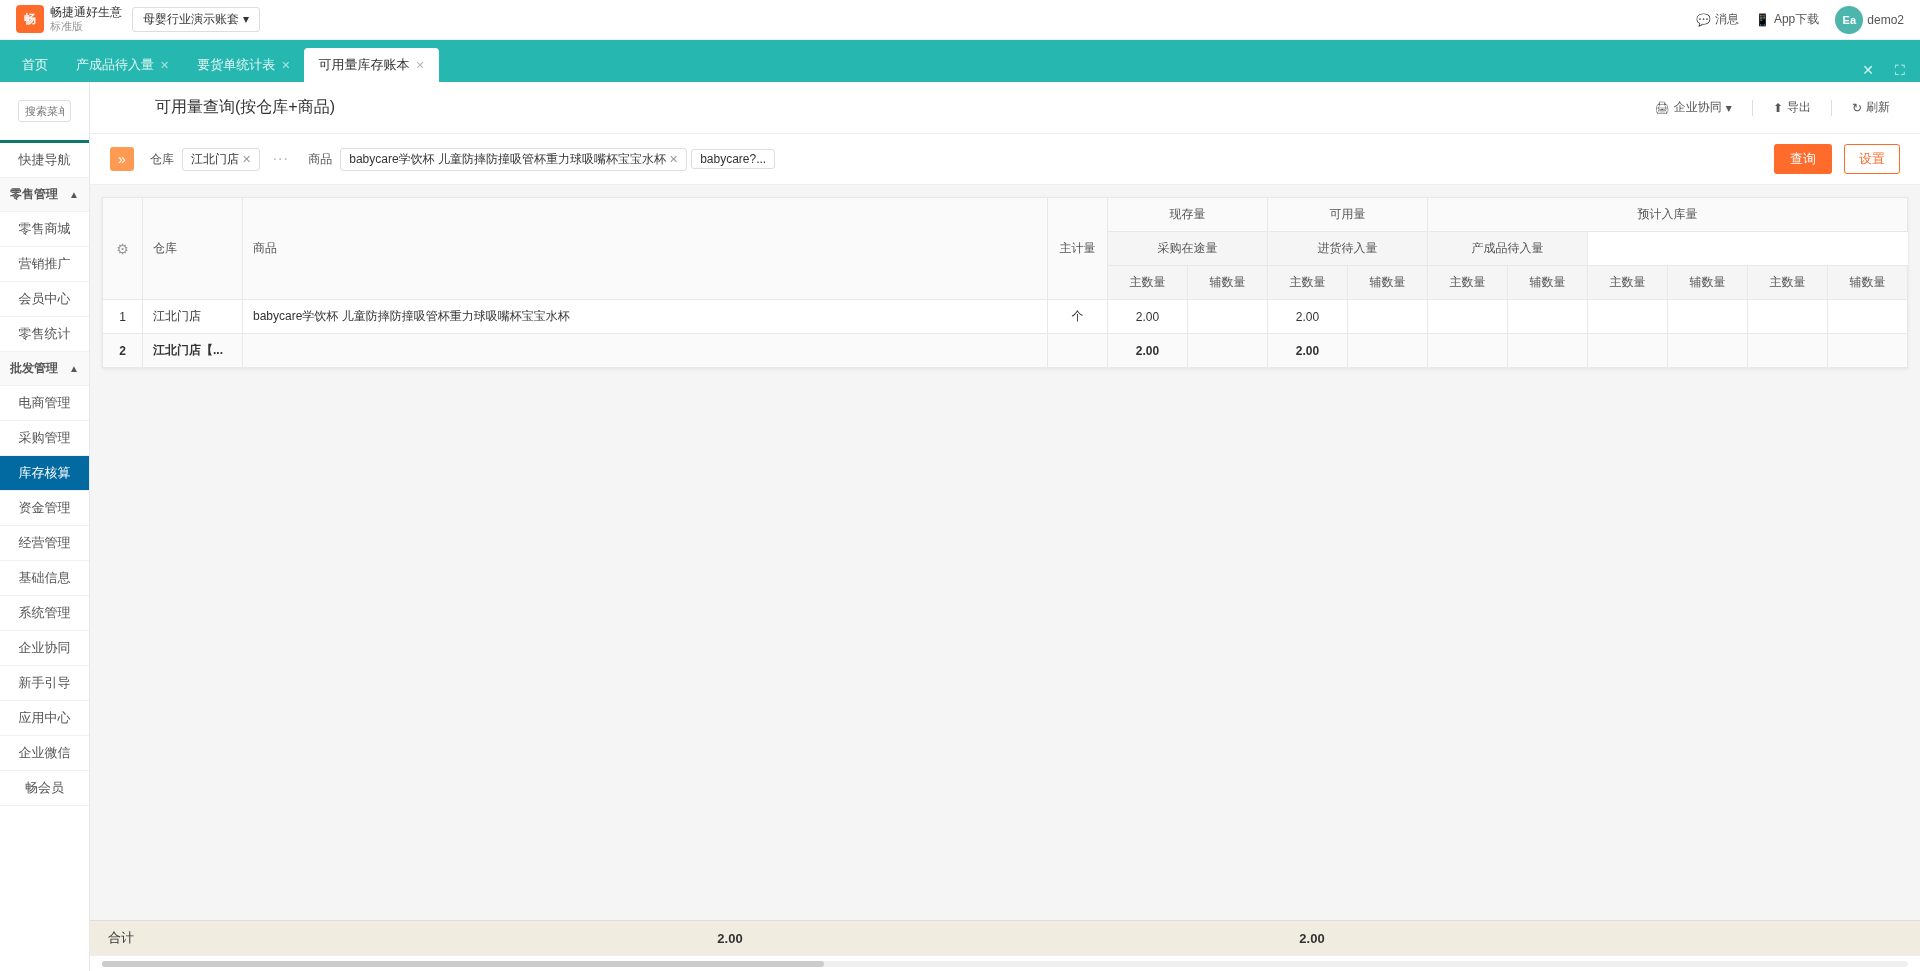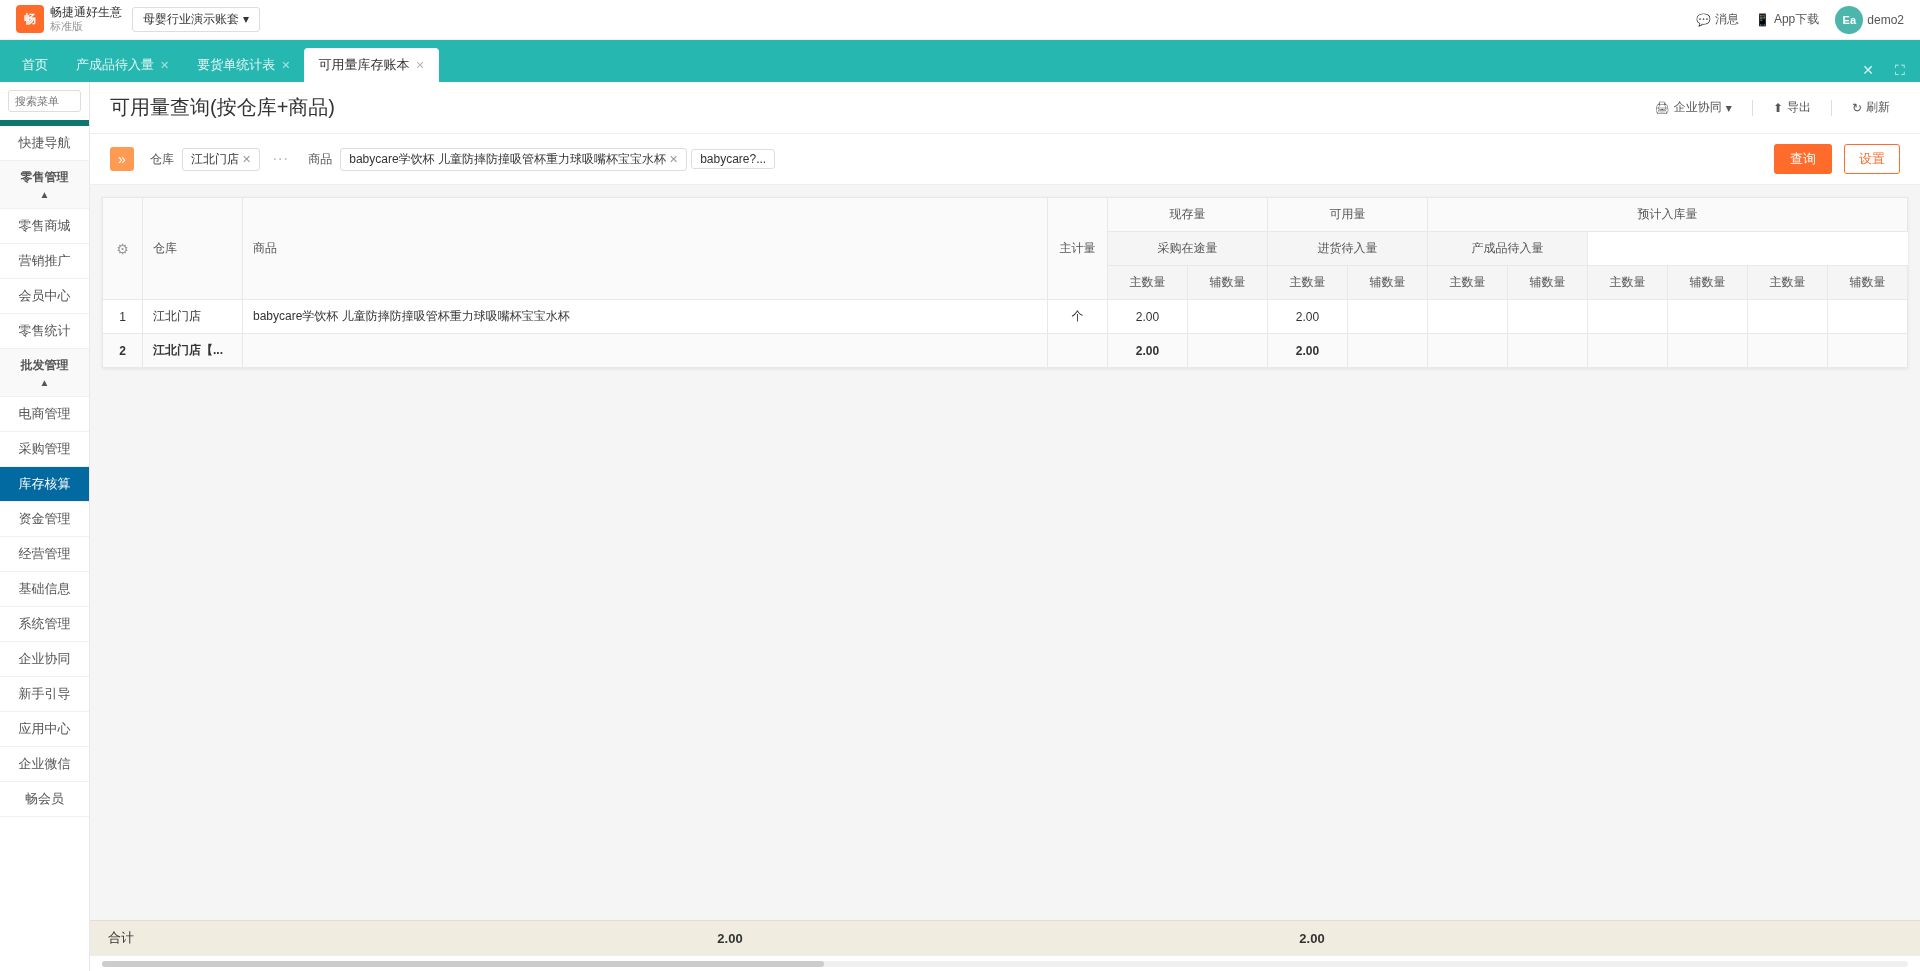--- a/index.html
+++ b/index.html
@@ -79,25 +79,25 @@
       flex-direction: column;
       align-items: center;
       gap: 3px;
     }
     .sidebar-item.section-header {
       font-size: 12px;
       font-weight: bold;
       color: #555;
       background: #f9f9f9;
       cursor: pointer;
-      justify-content: flex-end;
-      flex-direction: column;
+      justify-content: space-between;
+      flex-direction: row;
       padding: 8px 10px;
     }
-    .sidebar-search { padding: 8px; border-bottom: 6px solid #0f766e; }
+    .sidebar-search { padding: 18px; border-bottom: 3px solid #0f766e; }
     .sidebar-search input { width: 100%; padding: 4px 6px; border: 1px solid #ddd; border-radius: 3px; font-size: 11px; outline: none; }
     .sidebar-nav-item {
       padding: 8px 10px;
       font-size: 13px;
       color: #555;
       cursor: pointer;
       border-bottom: 1px solid #f0f0f0;
       display: flex;
       align-items: center;
       justify-content: center;
@@ -110,21 +110,21 @@
     
     .page-header {
       background: #fff;
       padding: 12px 20px;
       border-bottom: 1px solid #eee;
       display: flex;
       align-items: center;
       justify-content: space-between;
       flex-shrink: 0;
     }
-    .page-title { font-size: 20px; color: #333; font-weight: 500; }
+    .page-title { font-size: 16px; color: #333; font-weight: 500; margin-left: 45px; }
     .page-actions { display: flex; align-items: center; gap: 10px; }
     .action-btn {
       display: flex; align-items: center; gap: 4px;
       padding: 5px 10px; border: none; border-radius: 3px;
       font-size: 12px; cursor: pointer; background: transparent; color: #555;
     }
     .divider-v { width: 1px; height: 16px; background: #ddd; }
 
     
     .filter-row {

